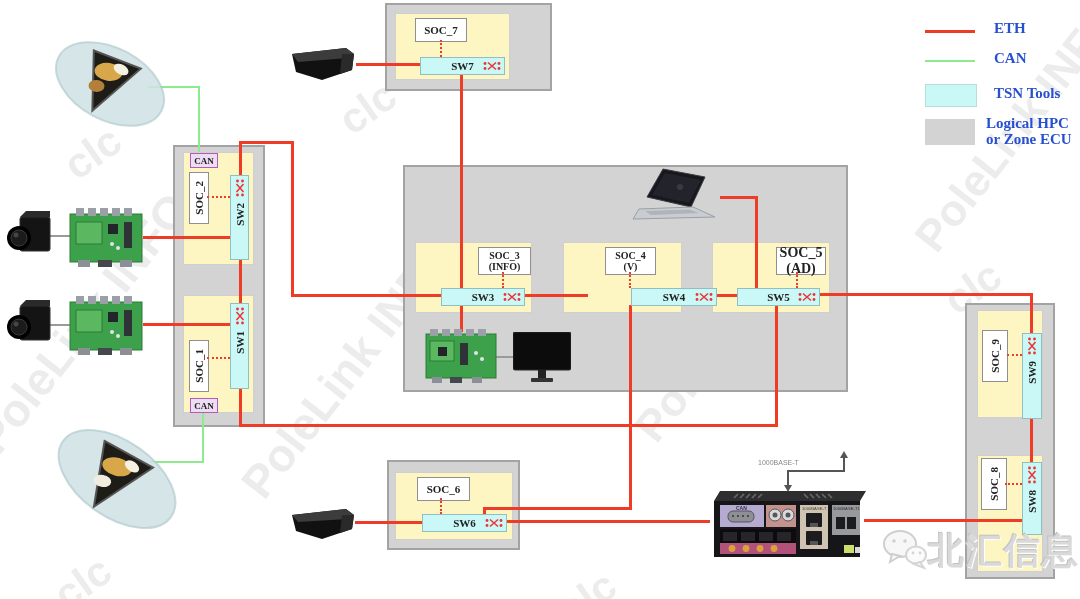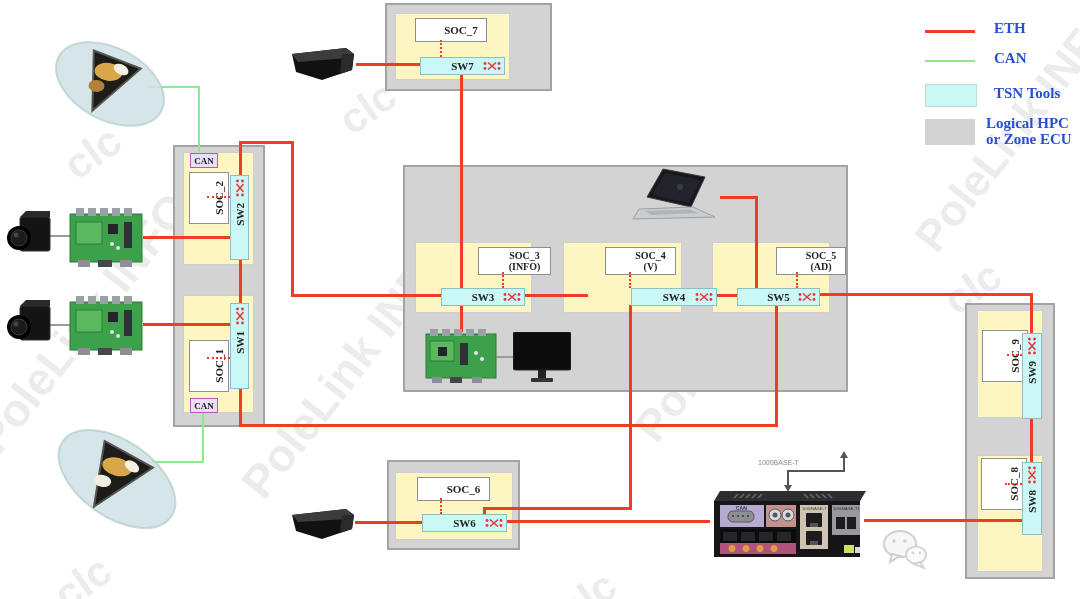--- a/index.html
+++ b/index.html
@@ -6,21 +6,21 @@
   #canvas{position:relative;width:1080px;height:599px;background:#fff;overflow:hidden;
           font-family:"Liberation Serif",serif;}
   
   .wm{position:absolute;color:#ececec;font-family:"Liberation Sans",sans-serif;
       font-weight:bold;white-space:nowrap;transform-origin:left top;z-index:0;user-select:none;}
   
   .zone{position:absolute;background:#d3d3d3;border:2px solid #a3a3a3;z-index:1;}
   .ecu{position:absolute;background:#fdf6c3;border:1px solid #cfcfcf;z-index:2;}
   .socbox{position:absolute;background:#fff;border:1px solid #8f8f8f;z-index:4;
           display:flex;align-items:center;justify-content:center;
-          font-weight:bold;font-size:11px;color:#222;text-align:center;line-height:1.15;padding-left:20px;}
+          font-weight:bold;font-size:11px;color:#222;text-align:center;line-height:1.15;}
   .swbox{position:absolute;background:#c9f8f6;border:1px solid #8fbfc0;z-index:4;
          display:flex;align-items:center;justify-content:center;
          font-weight:bold;font-size:11px;color:#222;}
   .swbox .xicon{position:absolute;right:3px;top:50%;margin-top:-5px;}
   .swbox-v{position:absolute;background:#c9f8f6;border:1px solid #8fbfc0;z-index:4;
            display:flex;flex-direction:column;align-items:center;font-weight:bold;font-size:11px;color:#222;}
   .swbox-v .xicon{margin-top:3px;}
   .vtext{writing-mode:vertical-rl;transform:rotate(180deg);display:inline-block;}
   .swbox-v .vtext{margin-top:4px;}
   .canlab{position:absolute;background:#ecdcf4;border:1px solid #b75ab7;z-index:5;
@@ -152,21 +152,21 @@
         <div>SOC_3</div>
         <div>(INFO)</div>
       </div>
   </div>
   <div class="socbox" style="left:605px;top:247px;width:49px;height:26px;font-size:10px;">
     <div>
         <div>SOC_4</div>
         <div>(V)</div>
       </div>
   </div>
-  <div class="socbox" style="left:776px;top:247px;width:48px;height:26px;font-size:10px;">
+  <div class="socbox" style="left:776px;top:247px;width:48px;height:26px;font-size:14px;">
     <div>
         <div>SOC_5</div>
         <div>(AD)</div>
       </div>
   </div>
   <div class="socbox" style="left:417px;top:477px;width:51px;height:22px;">
       <span>SOC_6</span>
     </div>
   <div class="socbox" style="left:982px;top:330px;width:24px;height:50px;">
       <span class="vtext">SOC_9</span>
@@ -473,14 +473,15 @@
       <ellipse cx="20" cy="17" rx="16" ry="13" fill="#f7f7f7" stroke="#cfcfcf" stroke-width="2"></ellipse>
       <polygon points="12,27 10,35 20,29" fill="#f7f7f7" stroke="#cfcfcf" stroke-width="2"></polygon>
       <circle cx="14" cy="14" r="1.8" fill="#cfcfcf"></circle>
         <circle cx="25" cy="14" r="1.8" fill="#cfcfcf"></circle>
       <ellipse cx="36" cy="28" rx="10" ry="8.5" fill="#fbfbfb" stroke="#d5d5d5" stroke-width="2"></ellipse>
       <polygon points="40,35 44,41 34,37" fill="#fbfbfb" stroke="#d5d5d5" stroke-width="2"></polygon>
       <circle cx="33" cy="26" r="1.4" fill="#d5d5d5"></circle>
         <circle cx="40" cy="26" r="1.4" fill="#d5d5d5"></circle>
     </svg>
   </div>
+  <div id="brand-logo-text">北汇信息</div>
 
 </div>
 
 </body></html>

